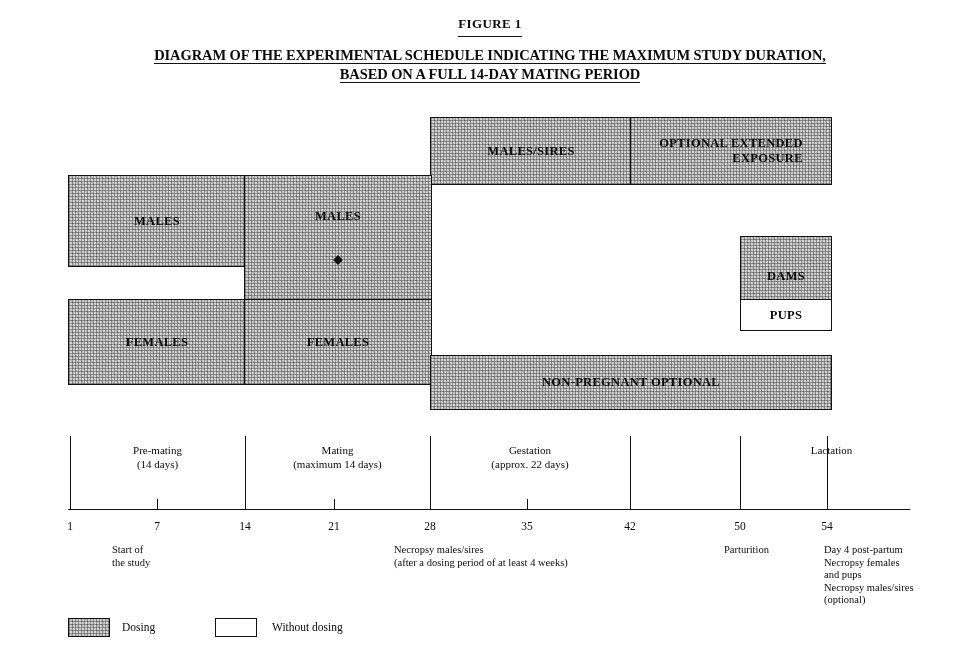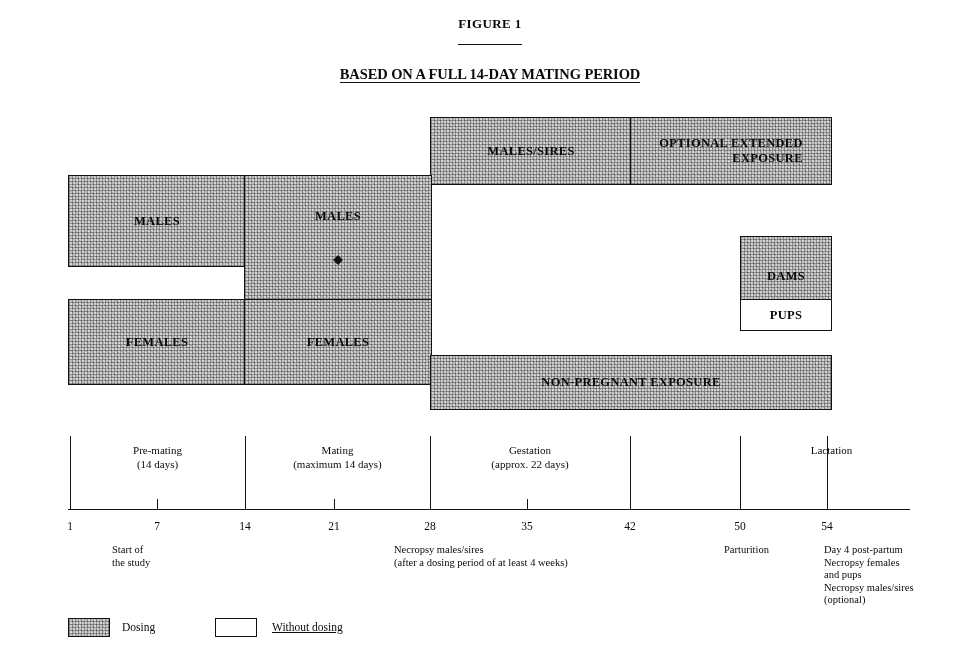--- a/index.html
+++ b/index.html
@@ -12,21 +12,21 @@
     overflow:hidden;
     -webkit-font-smoothing:none;
   }
   #stage{position:absolute;left:0;top:0;width:980px;height:670px;}
 
   
   .title-fig{
     position:absolute;left:0;top:16px;width:980px;
     text-align:center;font-weight:bold;font-size:13px;letter-spacing:.4px;
   }
-  .title-fig span{border-bottom:1.6px solid #111;padding-bottom:13px;}
+  .title-fig span{border-bottom:1.6px solid #111;padding-bottom:5px;}
   .title-main{
     position:absolute;left:0;top:46px;width:980px;
     text-align:center;font-weight:bold;font-size:14.5px;line-height:19px;
     letter-spacing:-0.1px;
   }
   .title-main span{border-bottom:1.6px solid #111;padding-bottom:0px;}
 
   
   .box{
     position:absolute;
@@ -106,21 +106,21 @@
 </style>
 </head>
 <body>
 
 <div id="stage">
 
   <div class="title-fig">
     <span>FIGURE 1</span>
   </div>
   <div class="title-main">
-    <br>
+    <span>DIAGRAM OF THE EXPERIMENTAL SCHEDULE INDICATING THE MAXIMUM STUDY DURATION,</span><br>
     <span>BASED ON A FULL 14-DAY MATING PERIOD</span>
   </div>
 
   <div class="box dosing" style="left:430px;top:117px;width:202px;height:68px;">
     <span class="lbl">MALES/SIRES</span>
   </div>
   <div class="box dosing" style="left:630px;top:117px;width:202px;height:68px;">
     <span class="lbl" style="white-space:pre-line;text-align:right;">OPTIONAL EXTENDED
 EXPOSURE</span>
   </div>
@@ -144,21 +144,21 @@
 
   <div class="box dosing" style="left:68px;top:299px;width:178px;height:86px;">
     <span class="lbl">FEMALES</span>
   </div>
 
   <div class="box dosing" style="left:244px;top:299px;width:188px;height:86px;">
     <span class="lbl">FEMALES</span>
   </div>
 
   <div class="box dosing" style="left:430px;top:355px;width:402px;height:55px;">
-    <span class="lbl">NON-PREGNANT EXPOSURE</span>
+    <span class="lbl">NON-PREGNANT OPTIONAL</span>
   </div>
 
   <div class="divider" style="left:70px;top:436px;height:74px;"></div>
   <div class="divider" style="left:245px;top:436px;height:74px;"></div>
   <div class="divider" style="left:430px;top:436px;height:74px;"></div>
   <div class="divider" style="left:630px;top:436px;height:74px;"></div>
   <div class="divider" style="left:740px;top:436px;height:74px;"></div>
   <div class="divider" style="left:827px;top:436px;height:74px;"></div>
 
   <div class="phase" style="left:70px;top:444px;width:175px;white-space:pre-line;">Pre-mating
@@ -199,15 +199,15 @@
   <div class="note" style="left:824px;top:544px;width:160px;">Day 4 post-partum
 Necropsy females
 and pups
 Necropsy males/sires
 (optional)</div>
 
   <div class="legend-swatch dosing" style="left:68px;top:618px;"></div>
   <div class="legend-text" style="left:122px;top:621px;">Dosing</div>
 
   <div class="legend-swatch nodosing" style="left:215px;top:618px;"></div>
-  <div class="legend-text" style="left:272px;top:621px;text-decoration:underline;">Without dosing</div>
+  <div class="legend-text" style="left:272px;top:621px;">Without dosing</div>
 
 </div>
 
 </body></html>

